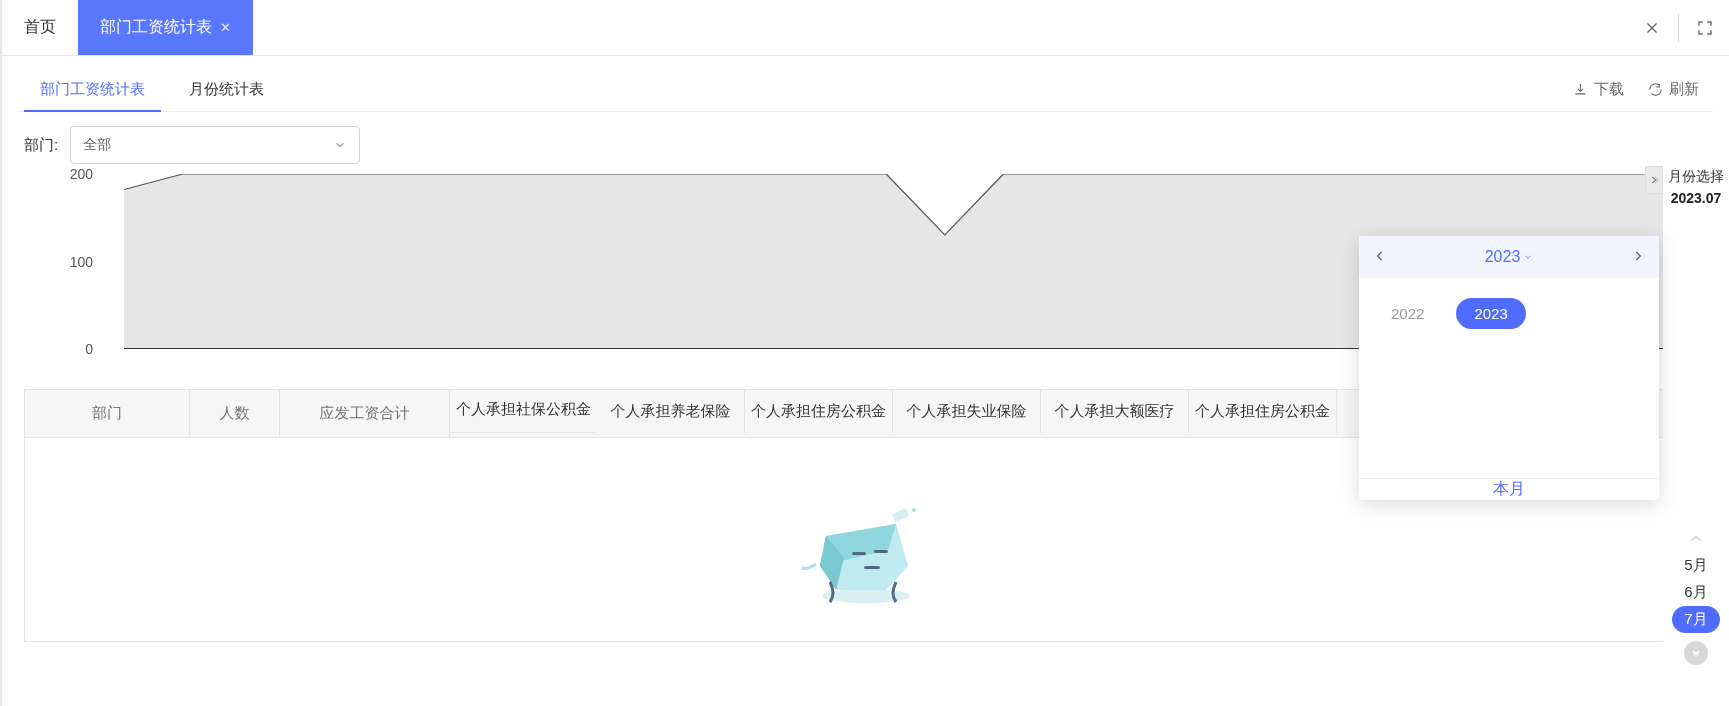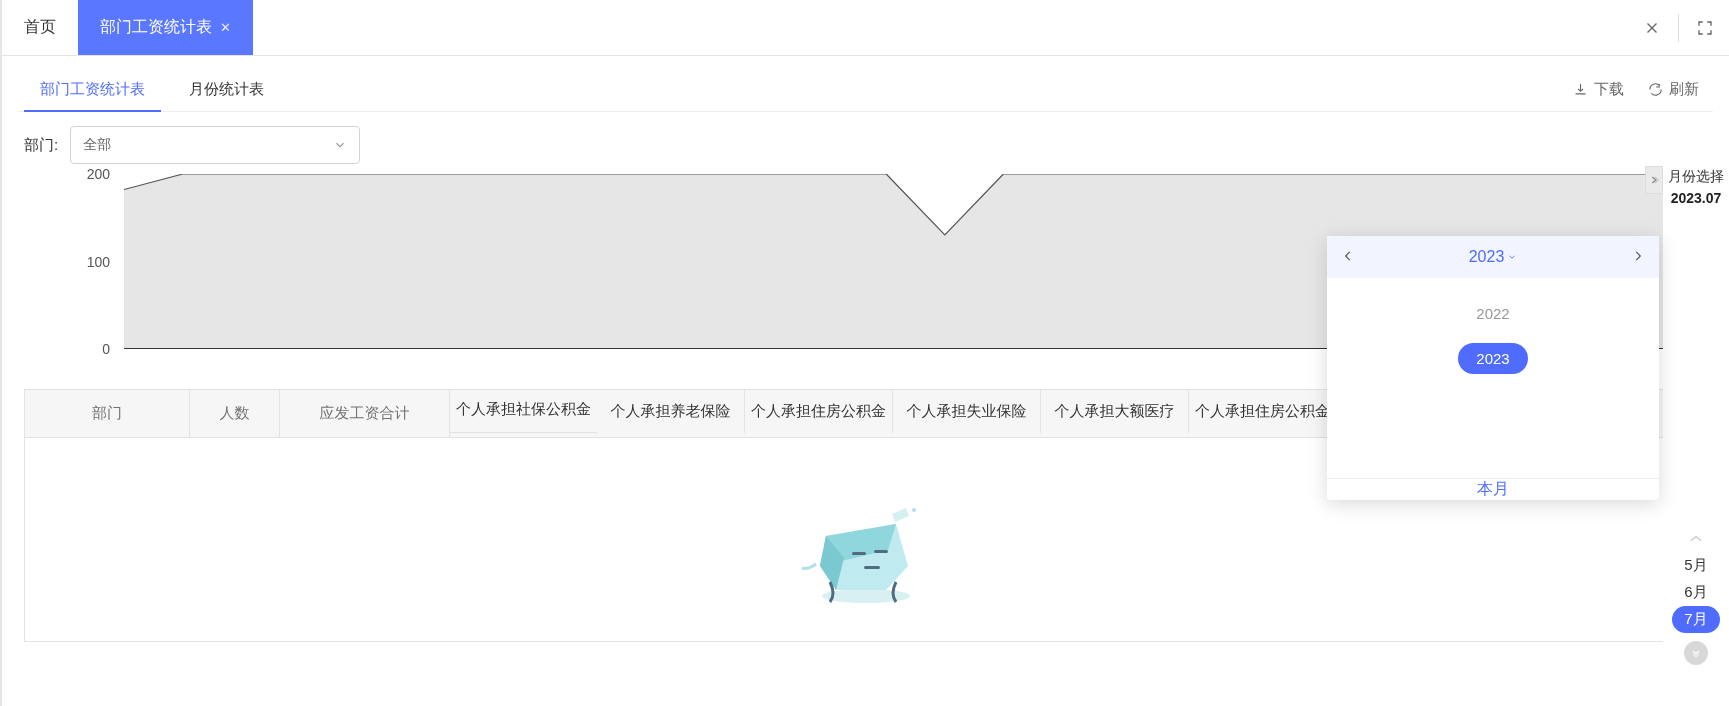--- a/index.html
+++ b/index.html
@@ -31,21 +31,21 @@
   .action svg { width: 15px; height: 15px; }
 
   
   .filter-row { display: flex; align-items: center; gap: 12px; padding: 14px 6px 10px 6px; }
   .filter-label { font-size: 15px; color: #333; }
   .select { width: 290px; height: 38px; border: 1px solid #d4d4d4; border-radius: 4px; display: flex; align-items: center; justify-content: space-between; padding: 0 12px; color: #666; cursor: pointer; background: #fff; }
   .select svg { width: 14px; height: 14px; color: #999; }
 
   
   .chart-wrap { position: relative; margin: 0 6px; }
-  .y-labels { position: absolute; left: 50px; top: 0; height: 175px; width: 40px; }
+  .y-labels { position: absolute; left: 33px; top: 0; height: 175px; width: 40px; }
   .y-labels span { position: absolute; right: 4px; font-size: 14px; color: #555; transform: translateY(-50%); }
   .plot { margin-left: 100px; height: 175px; position: relative; background: #e6e6e6; border-bottom: 1px solid #333; }
   .plot svg { width: 100%; height: 100%; display: block; }
 
   
   .tbl { margin: 40px 6px 0 6px; border: 1px solid #e3e3e3; background: #f6f6f6; }
   .tbl-head { display: grid; grid-template-columns: 165px 90px 170px 1fr; border-bottom: 1px solid #e3e3e3; }
   .hcell { display: flex; align-items: center; justify-content: center; font-size: 15px; color: #737373; padding: 14px 6px; border-right: 1px solid #e3e3e3; }
   .merged-col { display: flex; flex-direction: row; }
   .merged-top { text-align: center; padding: 10px 6px; border-bottom: 1px solid #e3e3e3; font-size: 15px; }
@@ -62,27 +62,27 @@
   .mp-collapse { width: 18px; height: 28px; display: flex; align-items: center; justify-content: center; position: absolute; left: -18px; top: 10px; background: #eaeaea; border: 1px solid #ddd; cursor: pointer; }
   .mp-title { font-size: 14px; color: #333; margin-top: 12px; }
   .mp-current { font-size: 14px; font-weight: 600; color: #222; margin-bottom: 4px; }
   .mp-spacer { height: 310px; }
   .scroll-dots { display: flex; flex-direction: column; gap: 12px; margin: 6px 0; }
   .mp-item { font-size: 15px; color: #333; padding: 4px 12px; cursor: pointer; }
   .mp-item.sel { background: #4f6cff; color: #fff; border-radius: 14px; }
   .mp-more { width: 24px; height: 24px; border-radius: 50%; background: #d8d8d8; display: flex; align-items: center; justify-content: center; margin-top: 4px; cursor: pointer; }
 
   
-  .popover { position: absolute; right: 70px; top: 180px; width: 332px; background: #fff; box-shadow: 0 4px 20px rgba(0,0,0,.15); border-radius: 4px; z-index: 10; }
+  .popover { position: absolute; right: 70px; top: 180px; width: 300px; background: #fff; box-shadow: 0 4px 20px rgba(0,0,0,.15); border-radius: 4px; z-index: 10; }
   .pop-head { display: flex; align-items: center; justify-content: space-between; padding: 12px 14px; background: #f2f5ff; }
   .pop-head .nav { cursor: pointer; color: #555; }
   .pop-head .nav svg { width: 14px; height: 14px; }
   .pop-year { color: #4f6cff; font-size: 16px; font-weight: 500; display: flex; align-items: center; gap: 3px; cursor: pointer; }
   .pop-body { padding: 20px 14px; min-height: 200px; }
-  .year-grid { display: flex; gap: 14px; align-items: center; flex-direction: column; }
+  .year-grid { display: flex; gap: 14px; align-items: center; }
   .year-opt { padding: 7px 18px; border-radius: 18px; font-size: 15px; color: #999; cursor: pointer; }
   .year-opt.sel { background: #4f6cff; color: #fff; }
   .pop-foot { text-align: center; padding: 0; border-top: 1px solid #eee; color: #4f6cff; cursor: pointer; font-size: 16px; }
 </style>
 </head>
 <body>
 
 <div class="app">
   <div class="topbar">
     <div class="top-tab home">

